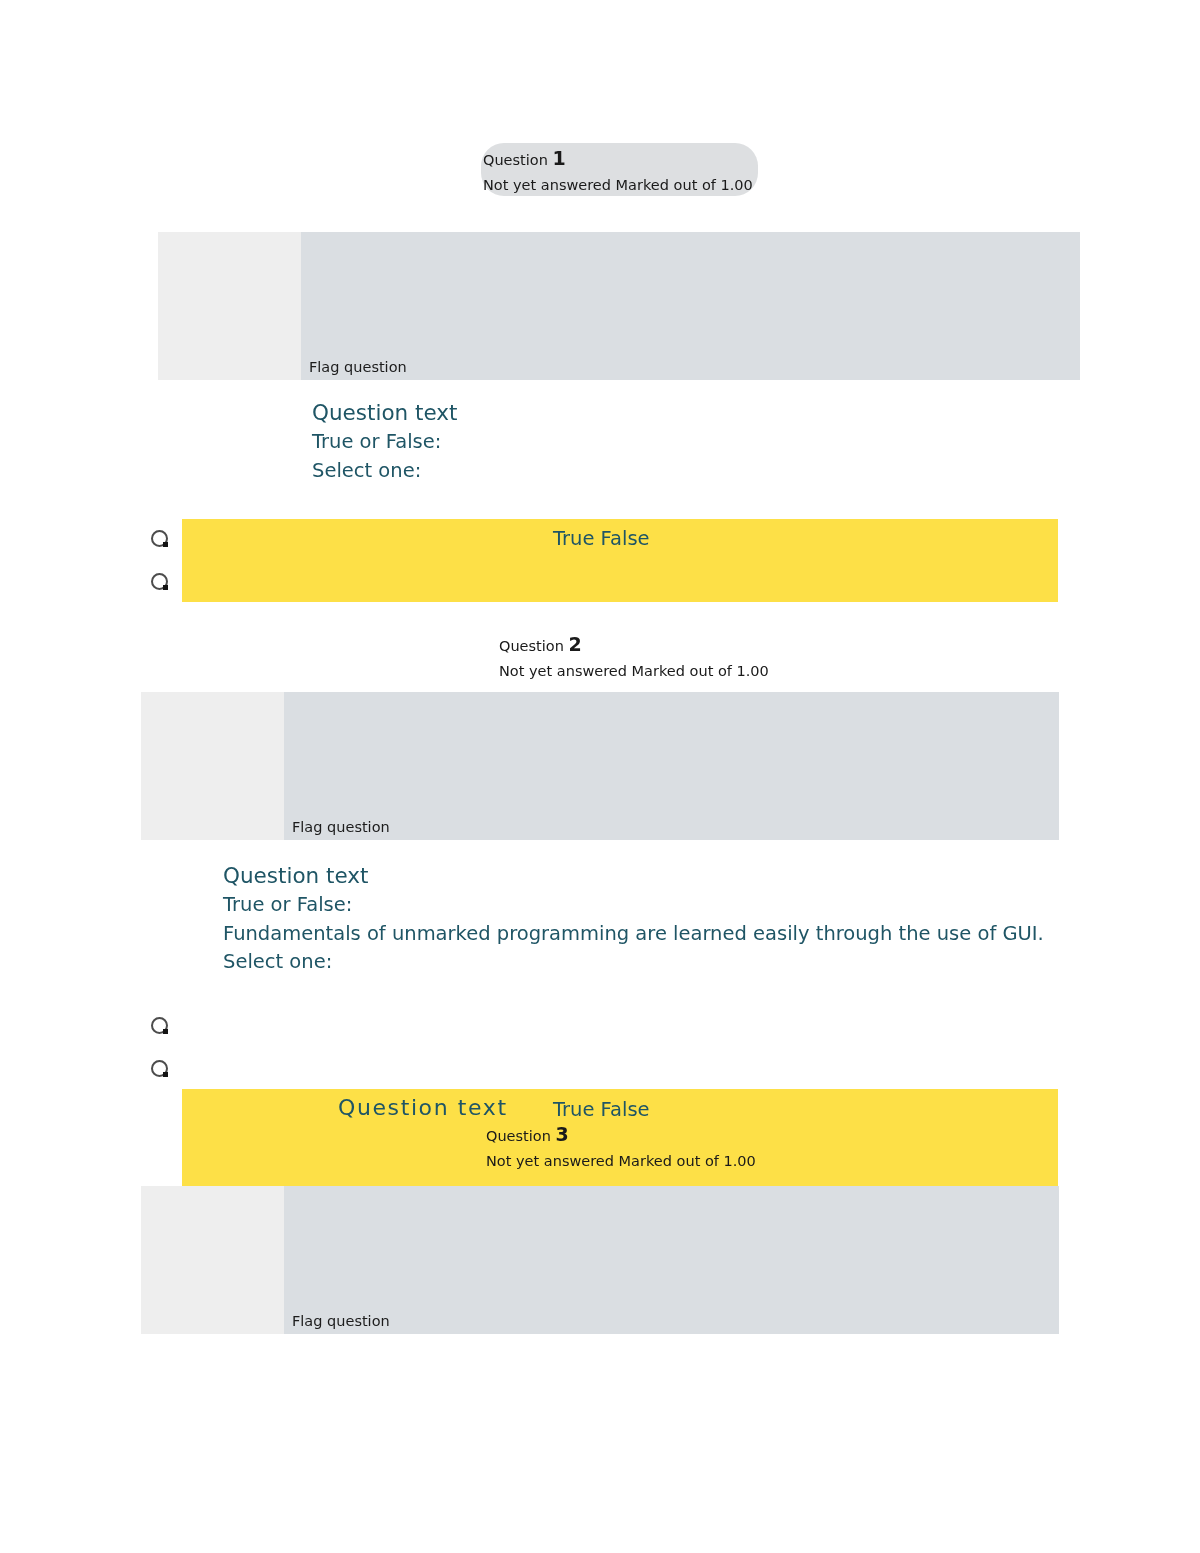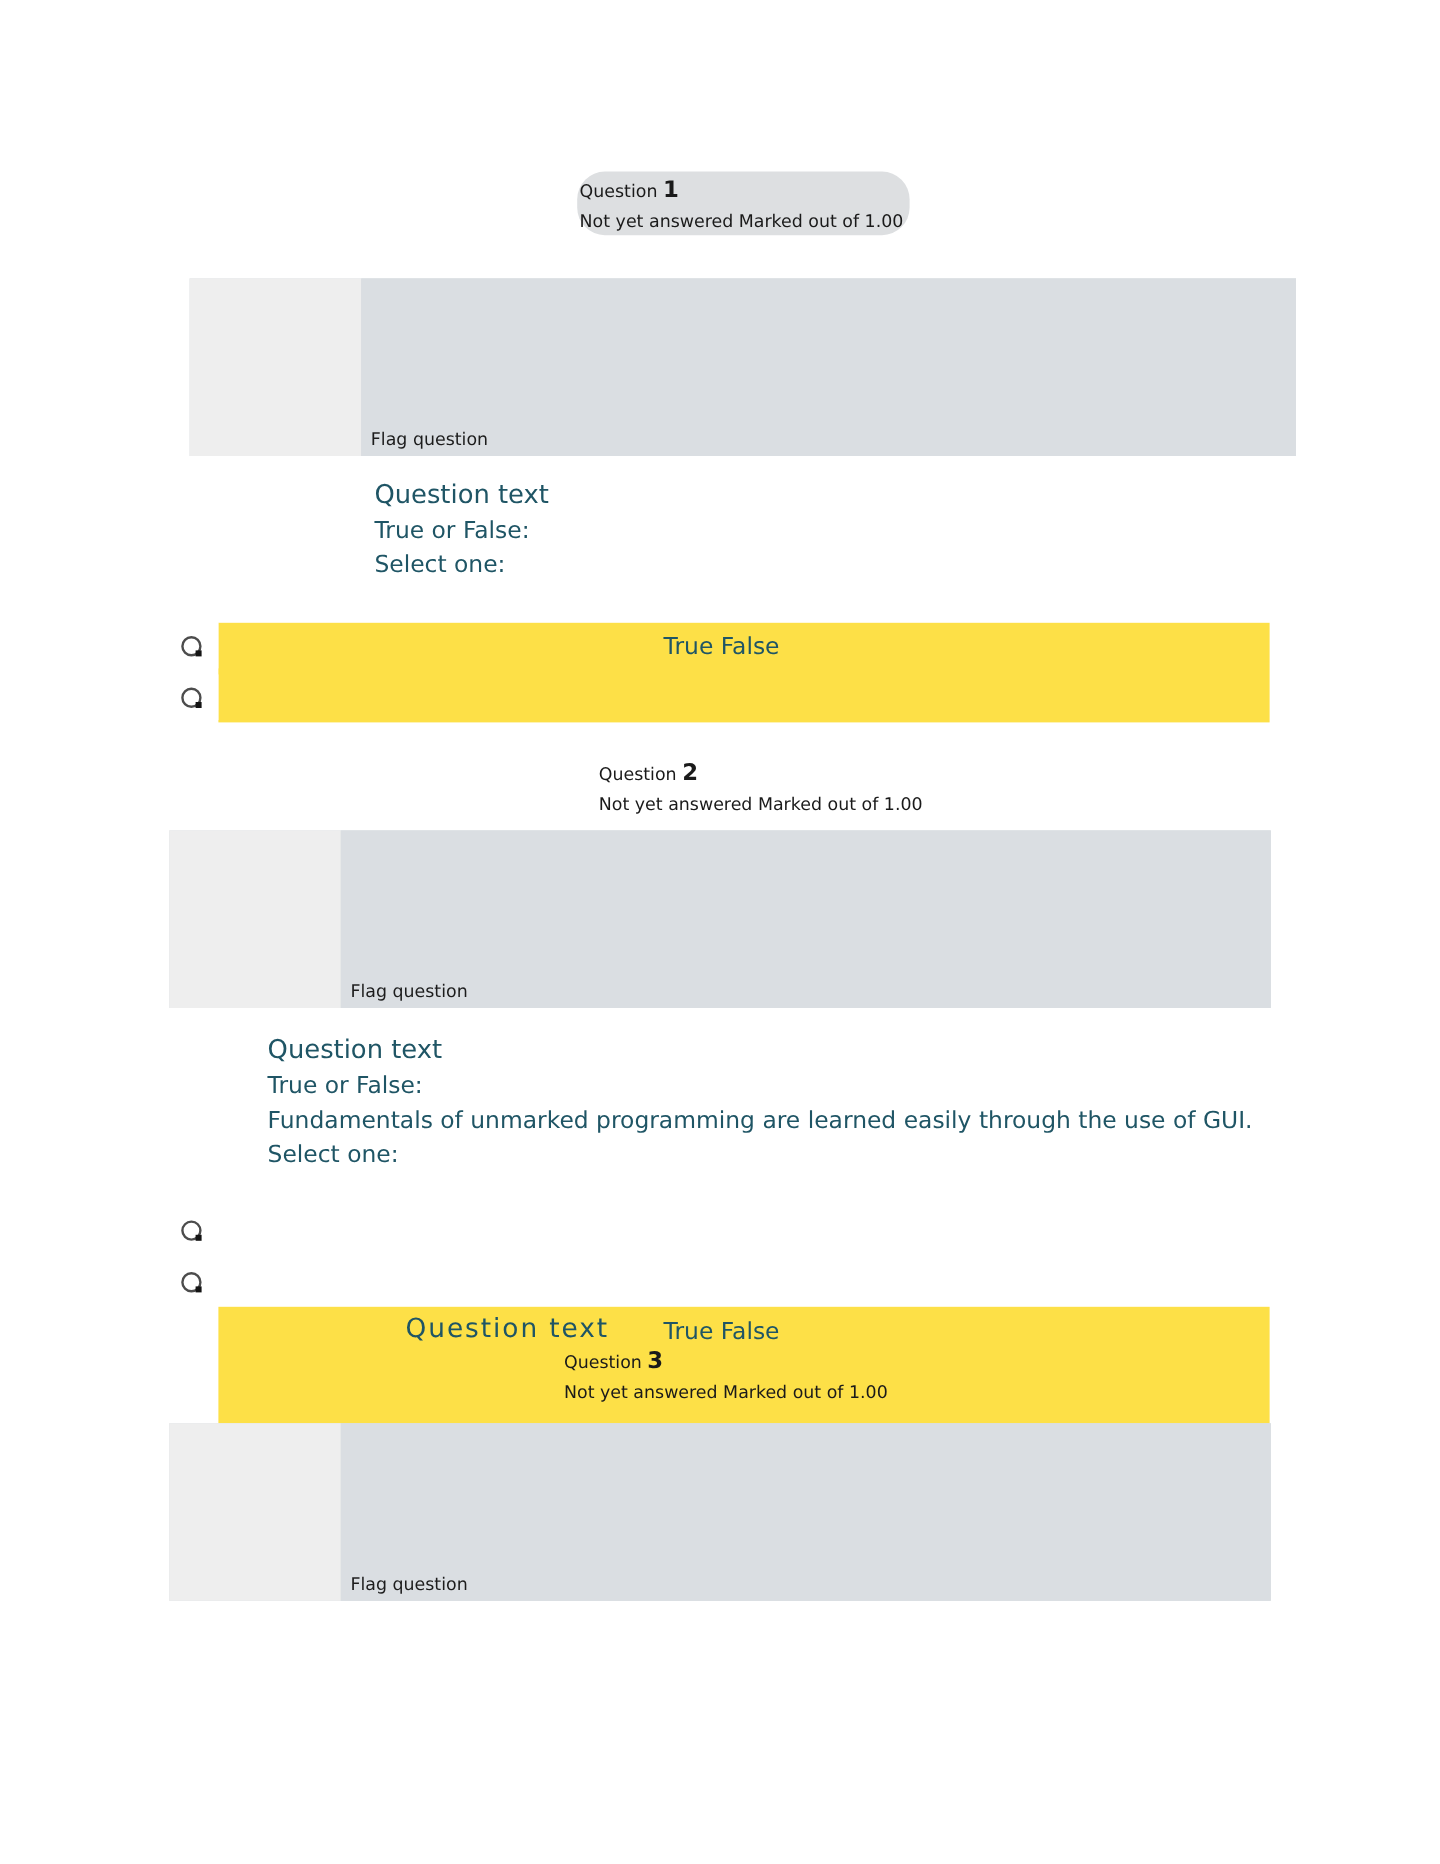--- a/index.html
+++ b/index.html
@@ -195,21 +195,21 @@
 </div>
 <div class="radio-cell" style="left:137px; top:1049px; width:45px; height:38px;">
   <span class="radio-mark">
     <span class="ring"></span>
       <span class="notch"></span>
   </span>
 </div>
 
 <div class="abs qt-float" style="left:338px; top:1093px;">Question text</div>
 
-<div class="abs q-meta" style="left:470px; top:1122px; width:290px; height:50px;">
+<div class="abs q-meta" style="left:486px; top:1122px; width:290px; height:50px;">
   <span>Question</span><span>&nbsp;</span><span class="qnum">3</span>
   <div>Not yet answered Marked out of 1.00</div>
 </div>
 
 <div class="abs info-block" style="left:141px; top:1186px; width:918px; height:148px;">
   <div class="pane-light" style="width:143px;"></div>
   <div class="pane-dark">
     <span class="flag-label">Flag question</span>
   </div>
 </div>

